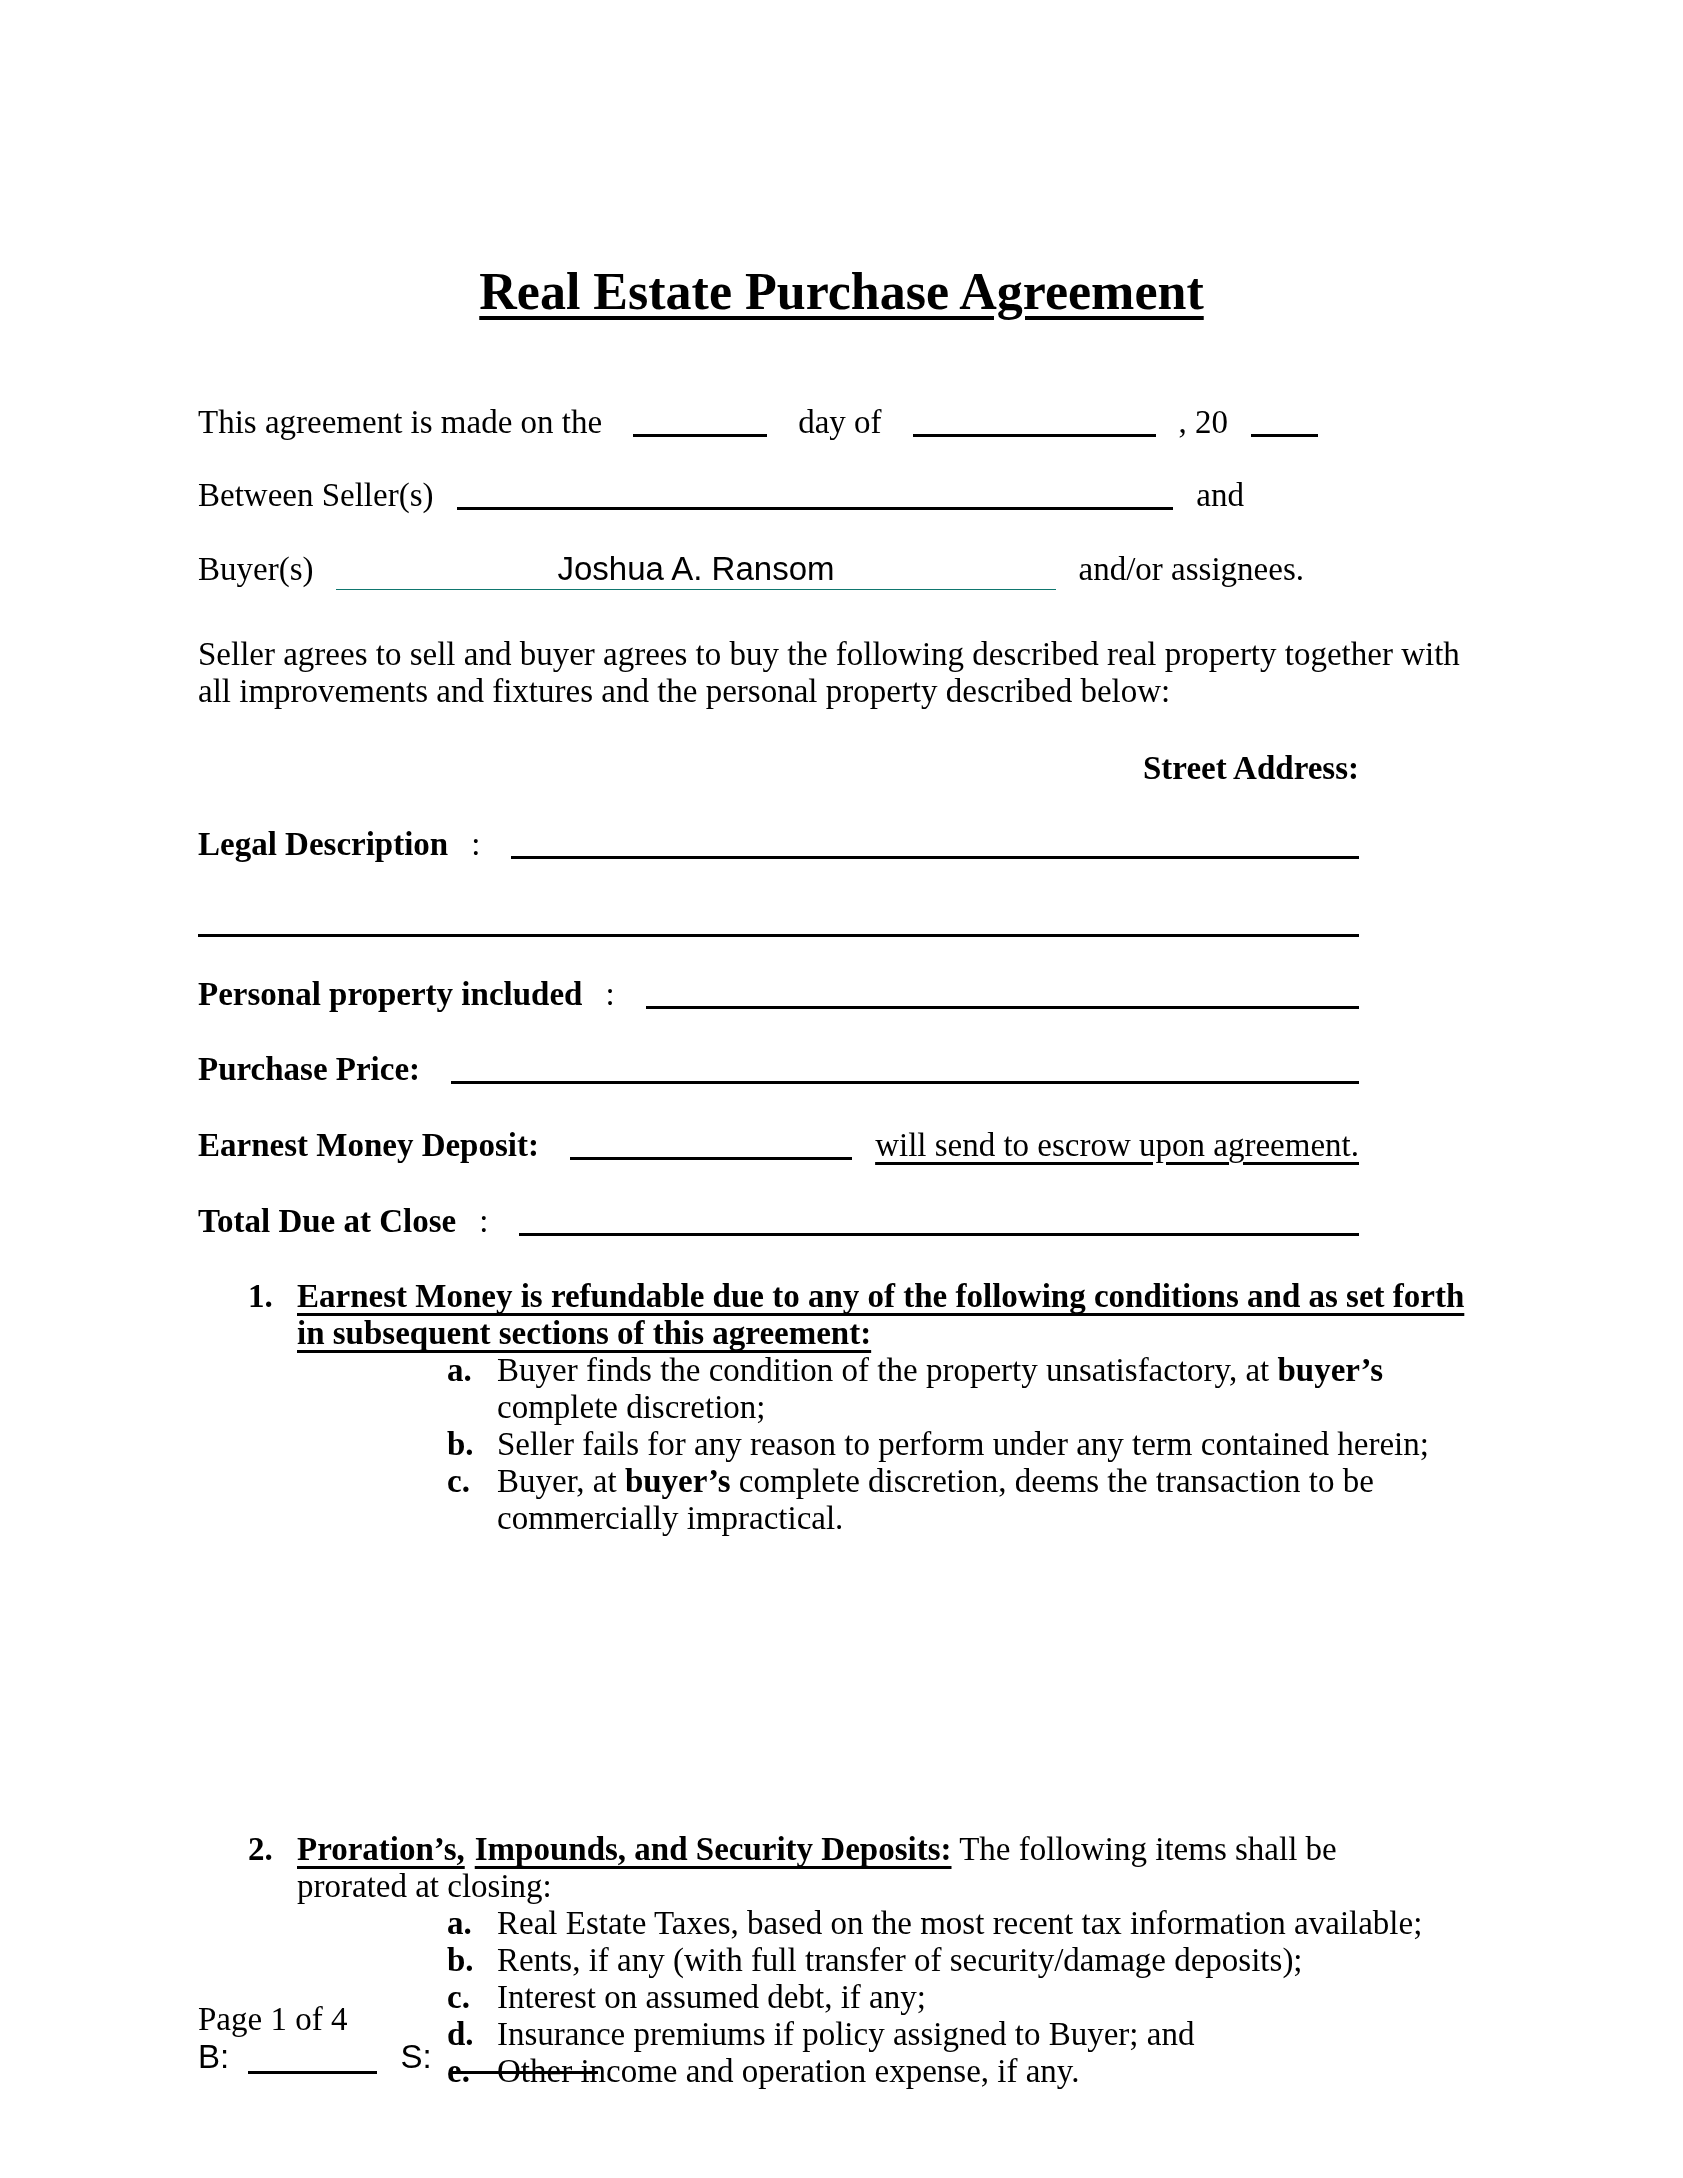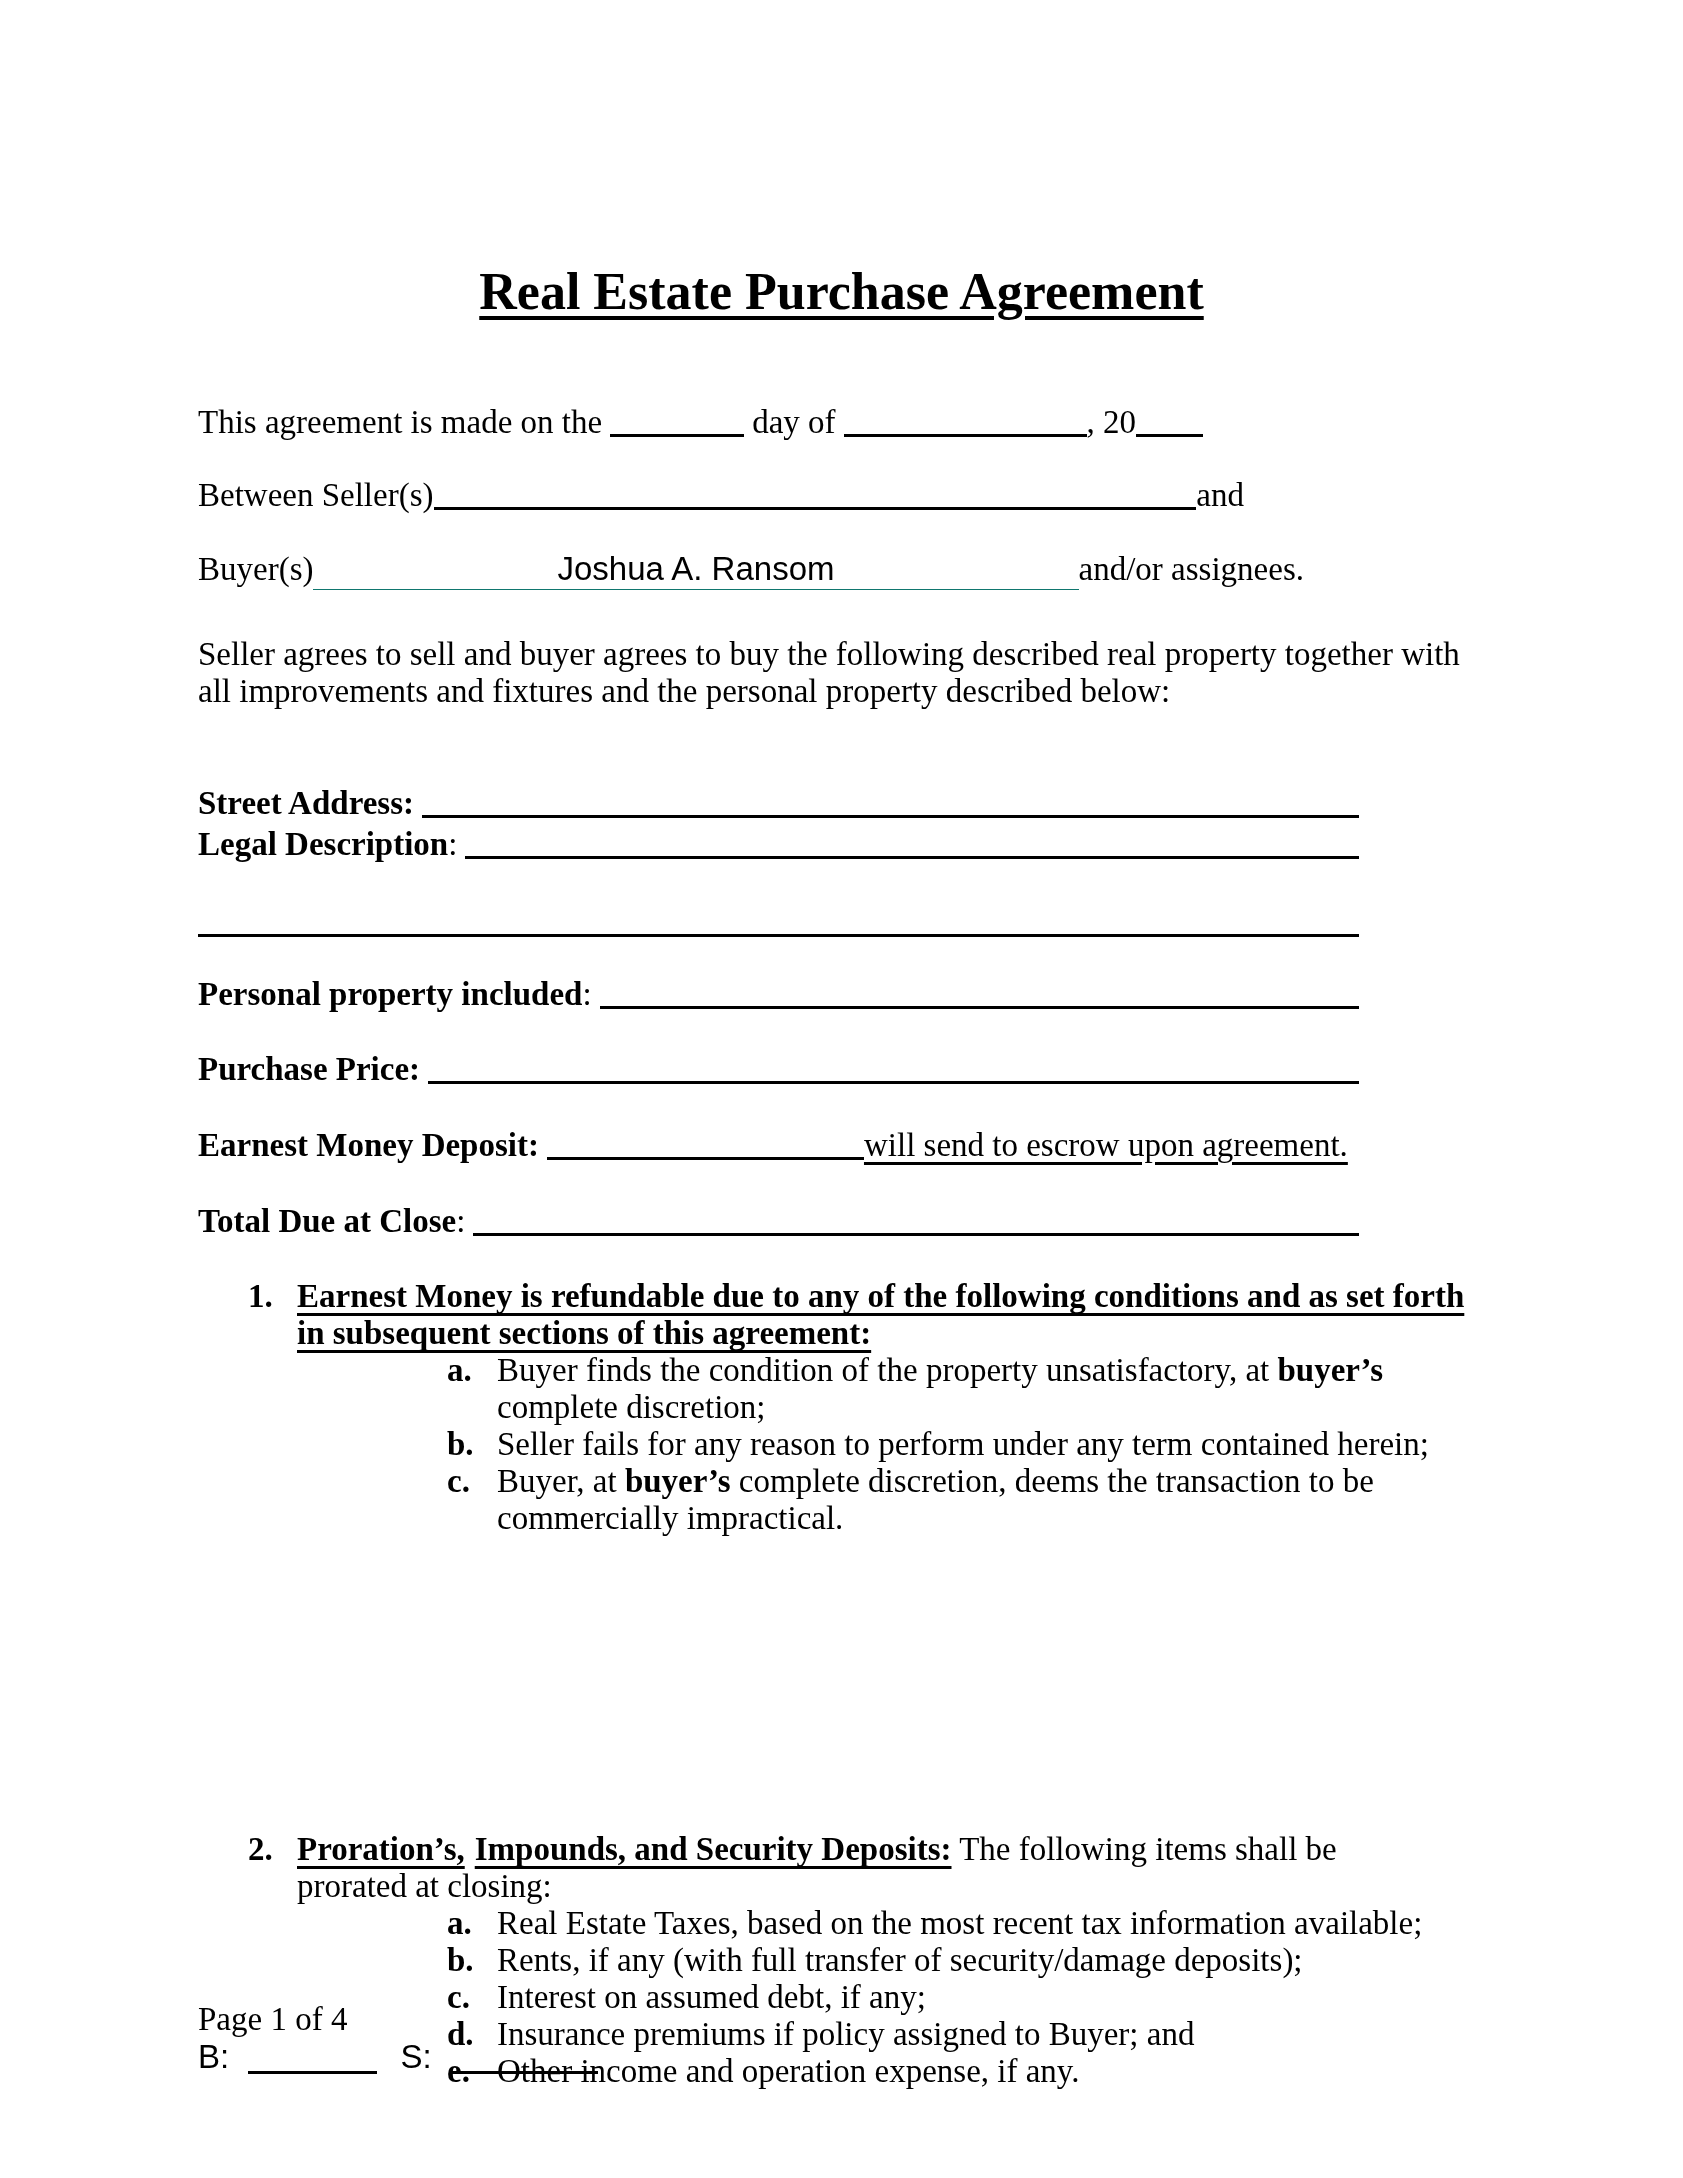--- a/index.html
+++ b/index.html
@@ -5,21 +5,21 @@
   html,body{margin:0;padding:0;background:#fff;}
   .page{
     position:relative;
     width:1683px;height:2178px;
     background:#ffffff;
     color:#000;
     font-family:"Liberation Serif", serif;
     font-size:33px;
     overflow:hidden;
   }
-  .abs{position:absolute;left:198px;right:198px;}
+  .abs{position:absolute;left:198px;right:198px;gap:23px;}
   .line{white-space:nowrap;line-height:37px;}
 
   
   .title{
     position:absolute;left:0;right:0;top:268px;
     text-align:center;
     font-size:52px;font-weight:bold;
     line-height:48px;
   }
   .title span{
@@ -111,21 +111,21 @@
       <span>Joshua A. Ransom</span>
     </div>
     <span>and/or assignees.</span>
   </div>
 
   <div class="abs" style="top:636px;">
     <div class="line">Seller agrees to sell and buyer agrees to buy the following described real property together with</div>
     <div class="line">all improvements and fixtures and the personal property described below:</div>
   </div>
 
-  <div class="abs row" style="top:784px;right:324px;">
+  <div class="abs row" style="top:749px;right:324px;flex-direction:column;">
     <span class="bold">Street Address:</span>
     <div class="blank grow gapL"></div>
   </div>
 
   <div class="abs row" style="top:825px;right:324px;">
     <span class="bold">Legal Description</span>
     <span>:</span>
     <div class="blank grow gapL"></div>
   </div>
 

